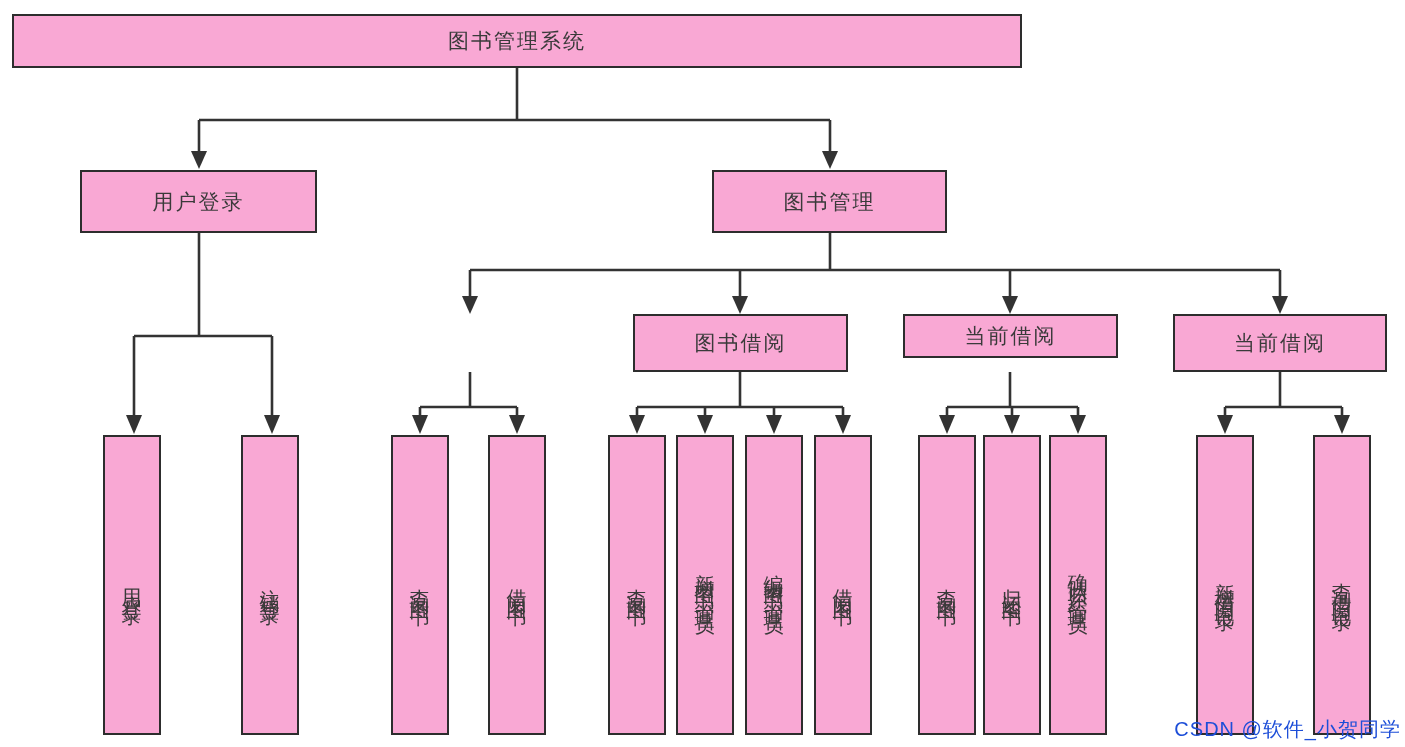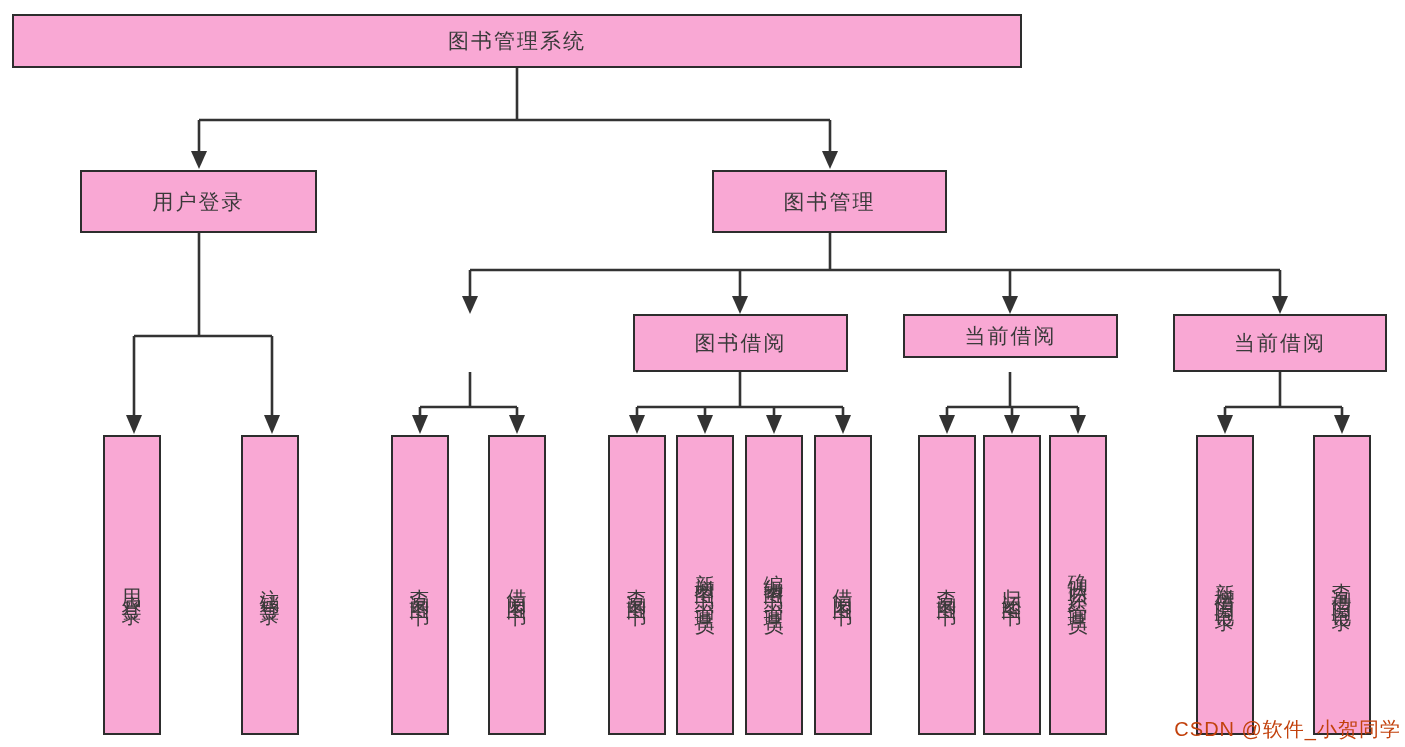--- a/index.html
+++ b/index.html
@@ -43,21 +43,21 @@
     letter-spacing: 6px;
     color: #3a3a3a;
     line-height: 1;
     white-space: nowrap;
   }
   #watermark {
     position: absolute;
     right: 4px;
     top: 716px;
     font-size: 20px;
-    color: #c2410c;
+    color: #1d4ed8;
     letter-spacing: 1px;
     white-space: nowrap;
     z-index: 5;
   }
 </style>
 </head>
 <body>
 
 <div id="canvas">
 

